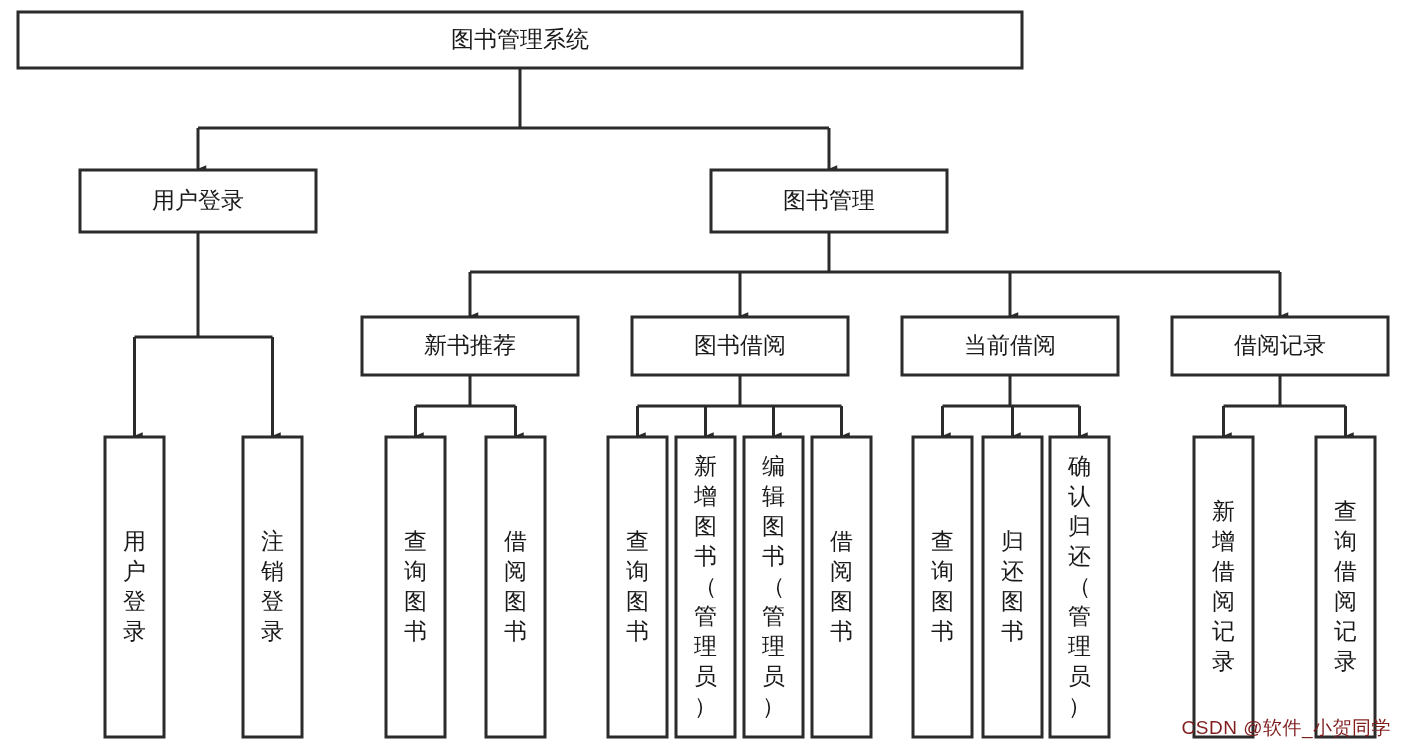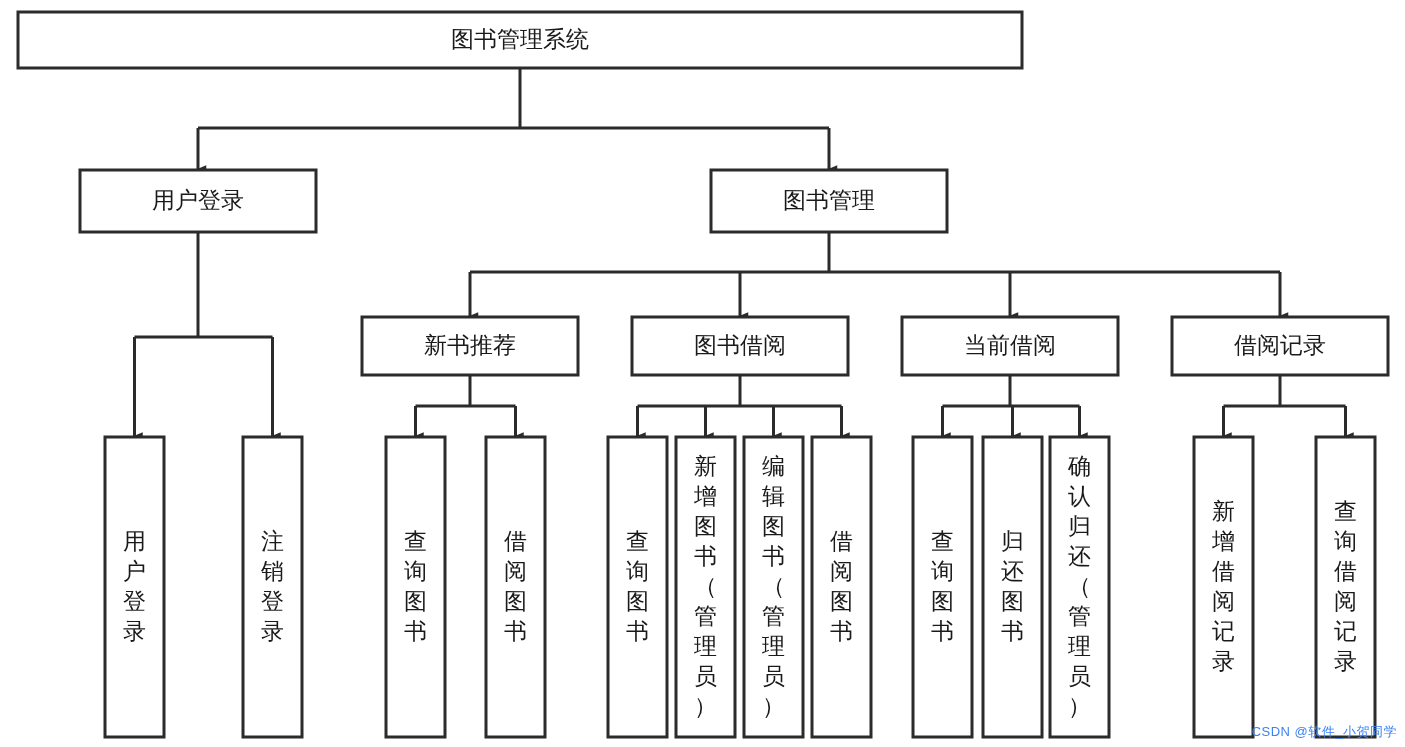--- a/index.html
+++ b/index.html
@@ -50,25 +50,25 @@
     dominant-baseline: middle;
   }
   .node-label-v {
     font-family: "Liberation Sans", "DejaVu Sans", sans-serif;
     font-size: 23px;
     fill: #1a1a1a;
     text-anchor: middle;
   }
   .watermark-text {
     position: absolute;
-    right: 8px;
+    right: 14px;
     bottom: 6px;
     font-family: "Liberation Sans", "DejaVu Sans", sans-serif;
-    font-size: 13px;
-    color: #3b82f6;
+    font-size: 19px;
+    color: #7f1d1d;
     letter-spacing: 0.5px;
     white-space: nowrap;
     user-select: none;
   }
 </style>
 </head>
 <body>
 
 <div id="diagram-root">
 

